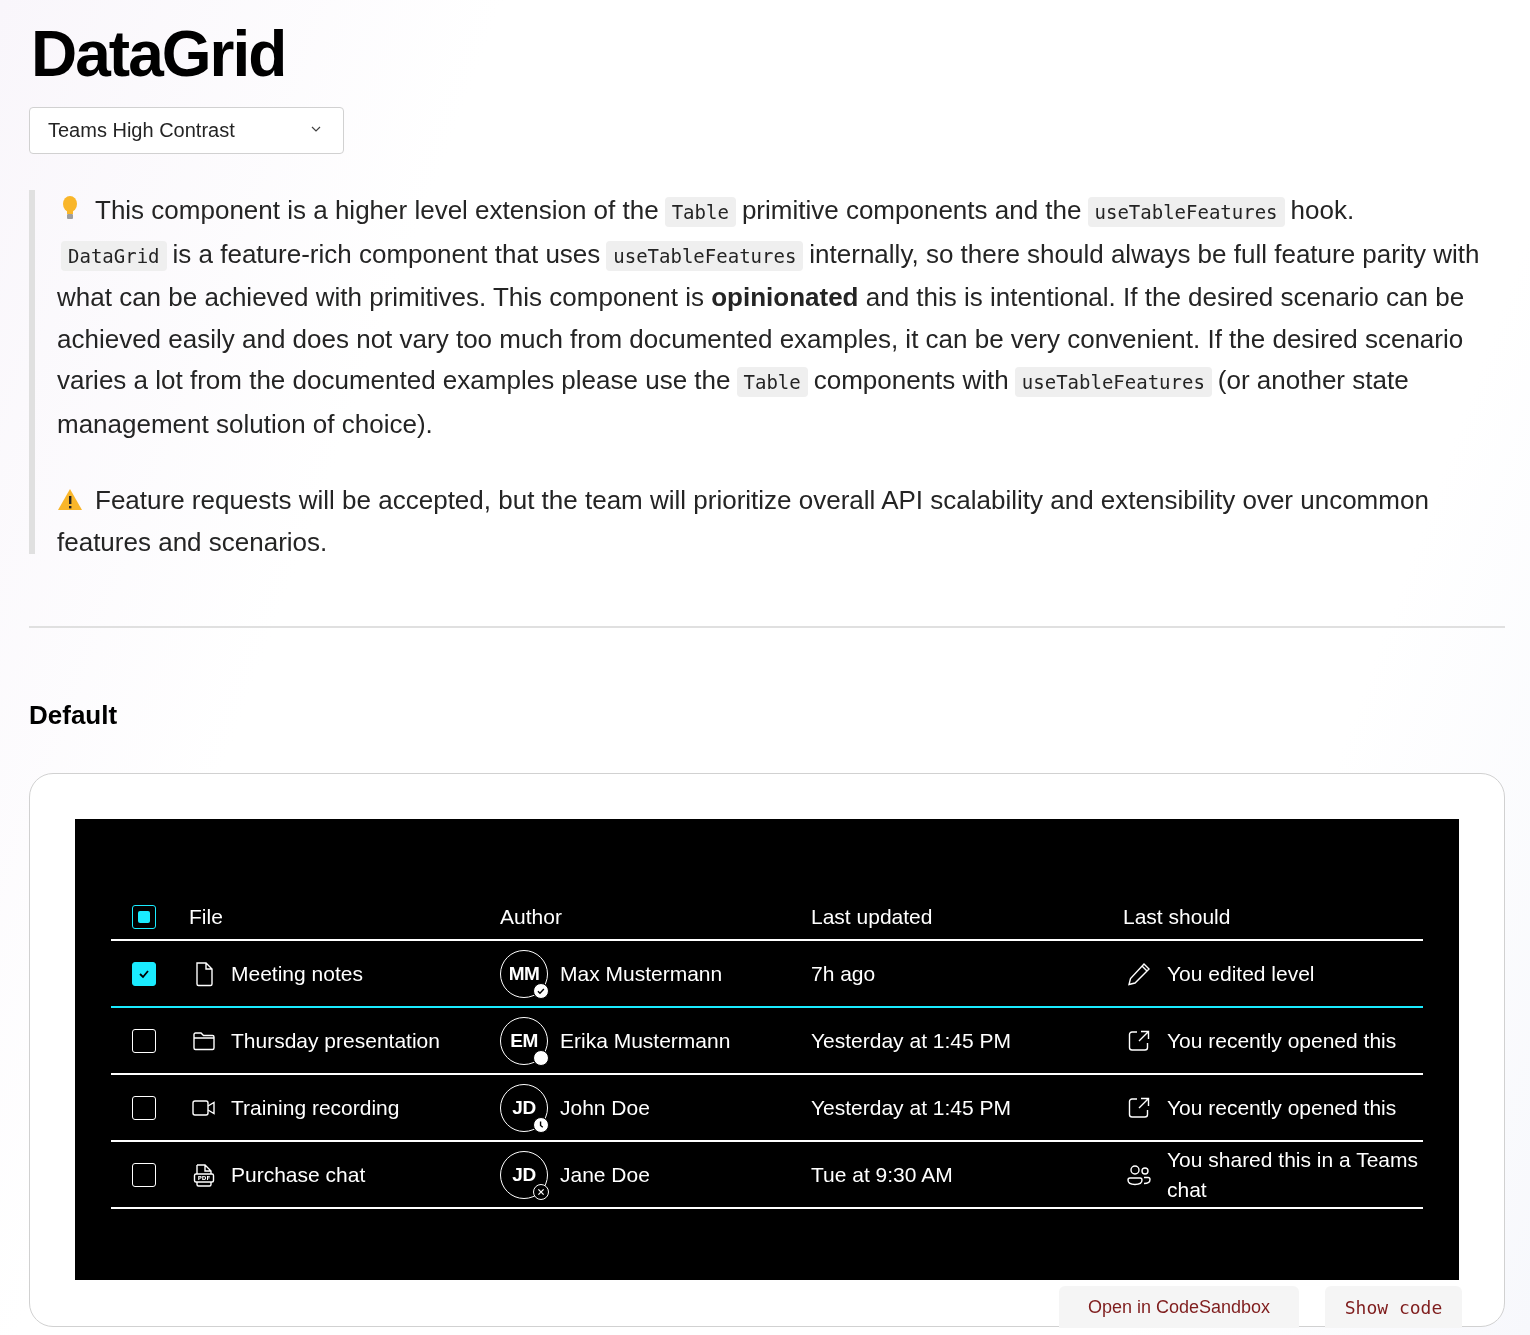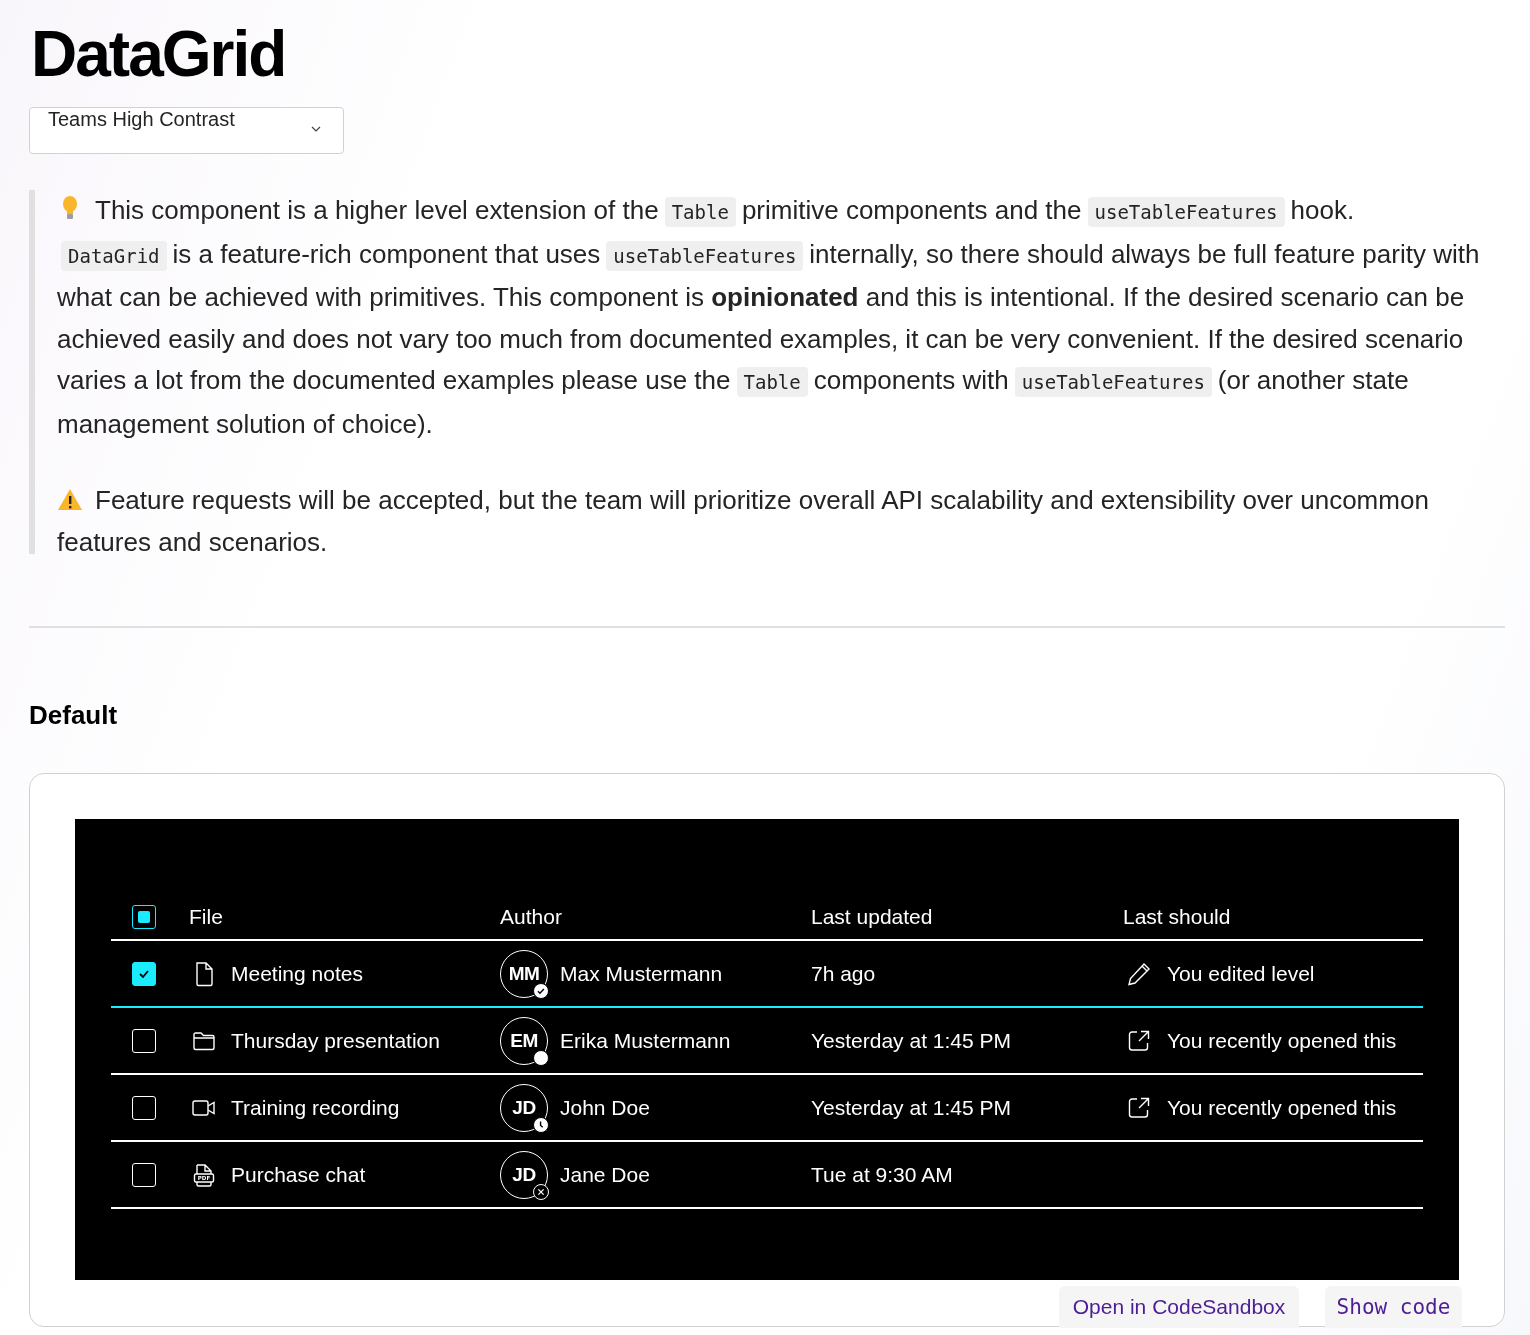--- a/index.html
+++ b/index.html
@@ -12,42 +12,42 @@
   }
   .page { position: absolute; left: 29px; top: 0; width: 1476px; }
   .title {
     position: absolute; left: 2px; top: 18px;
     font-size: 64px; font-weight: 700; letter-spacing: -2px; color: #000;
     line-height: 72px;
   }
   .theme-select {
     position: absolute; left: 0; top: 107px; width: 315px; height: 47px;
     border: 1px solid #d1d1d1; border-radius: 4px; background: #fff;
-    display: flex; align-items: flex-start; padding: 0 18px;
+    display: flex; align-items: center; padding: 0 18px;
     font-size: 20px; color: #242424; cursor: pointer;
   }
   .theme-select .chev { position: absolute; right: 20px; top: 14px; width: 14px; height: 14px; }
   .callout {
     position: absolute; left: 0; top: 190px; width: 1476px; height: 364px;
     border-left: 6px solid #e0e0e0; padding-left: 22px;
     font-size: 26px; line-height: 41.5px; color: #242424;
   }
   .callout p { margin: 0; }
   .callout p + p { margin-top: 35px; }
   .code {
     font-family: "DejaVu Sans Mono", "Liberation Mono", monospace;
     font-size: 19px; background: #efefef; border-radius: 4px;
     padding: 4px 7px; margin: 0 6px;
   }
   .emoji { display: inline-block; width: 26px; height: 28px; vertical-align: -4px; margin-right: 12px; }
   .divider { position: absolute; left: 0; top: 626px; width: 1476px; height: 2px; background: #e0e0e0; }
   .section-title { position: absolute; left: 0; top: 700px; font-size: 26px; font-weight: 700; color: #000; }
   .example-card {
     position: absolute; left: 0; top: 773px; width: 1476px; height: 554px;
-    border: 1px solid #d1d1d1; border-radius: 15px; background: #fff;
+    border: 1px solid #d1d1d1; border-radius: 24px; background: #fff;
   }
   .preview {
     position: absolute; left: 45px; top: 45px; width: 1384px; height: 461px;
     background: #000;
   }
   .grid { position: absolute; left: 36px; top: 70px; width: 1312px; color: #fff; }
   .grid-row { display: flex; align-items: center; height: 67px; border-bottom: 2px solid #fff; position: relative; }
   .grid-row.header { height: 52px; font-size: 21px; align-items: flex-end; padding-bottom: 10px; }
   .grid-row.focused { border-bottom-color: #1aebff; }
   .cell { display: flex; align-items: center; font-size: 21px; color: #fff; }
@@ -72,21 +72,21 @@
   .presence {
     position: absolute; right: -2px; bottom: -2px; width: 16px; height: 16px;
     border-radius: 50%; background: #fff; border: 1px solid #000;
   }
   .presence svg { width: 100%; height: 100%; display: block; }
   .presence.outline { background: #000; border: 1px solid #fff; }
   .uicon { width: 28px; height: 28px; margin-right: 14px; margin-left: 2px; flex-shrink: 0; }
   .two-line { line-height: 30px; }
   .btn {
     position: absolute; top: 512px; height: 42px; background: #f5f5f5; border-radius: 6px 6px 0 0;
-    font-size: 21px; color: #4c1d95; display: flex; align-items: center; justify-content: center; cursor: pointer;
+    font-size: 18px; color: #7f1d1d; display: flex; align-items: center; justify-content: center; cursor: pointer;
   }
   .btn.sandbox { left: 1029px; width: 240px; }
   .btn.code { left: 1289px; width: 137px; }
 </style>
 </head>
 <body>
 
 <div class="page">
   <h1 class="title">DataGrid</h1>
 
@@ -242,20 +242,28 @@
                 <span>JD</span>
               <div class="presence outline">
                   <svg viewBox="0 0 16 16">
                     <path d="M5 5l6 6 M11 5l-6 6" fill="none" stroke="#fff" stroke-width="1.5"></path>
                   </svg>
                 </div>
             </div>
             <span>Jane Doe</span>
           </div>
           <div class="cell c-updated">Tue at 9:30 AM</div>
+          <div class="cell c-update">
+            <svg class="uicon" viewBox="0 0 28 28">
+                <circle cx="10" cy="9" r="4" fill="none" stroke="#fff" stroke-width="1.4"></circle>
+                <circle cx="20" cy="10" r="3" fill="none" stroke="#fff" stroke-width="1.4"></circle>
+                <path d="M3 19a2 2 0 0 1 2-2h10a2 2 0 0 1 2 2c0 3-3 4.5-7 4.5S3 22 3 19z M19 22.5c3.5 0 6-1.5 6-4a2 2 0 0 0-2-2h-4" fill="none" stroke="#fff" stroke-width="1.4"></path>
+              </svg>
+            <span class="two-line">You shared this in a Teams chat</span>
+          </div>
         </div>
       </div>
     </div>
 
     <div class="btn sandbox">Open in CodeSandbox</div>
     <div class="btn code">Show code</div>
   </div>
 </div>
 
 </body></html>

